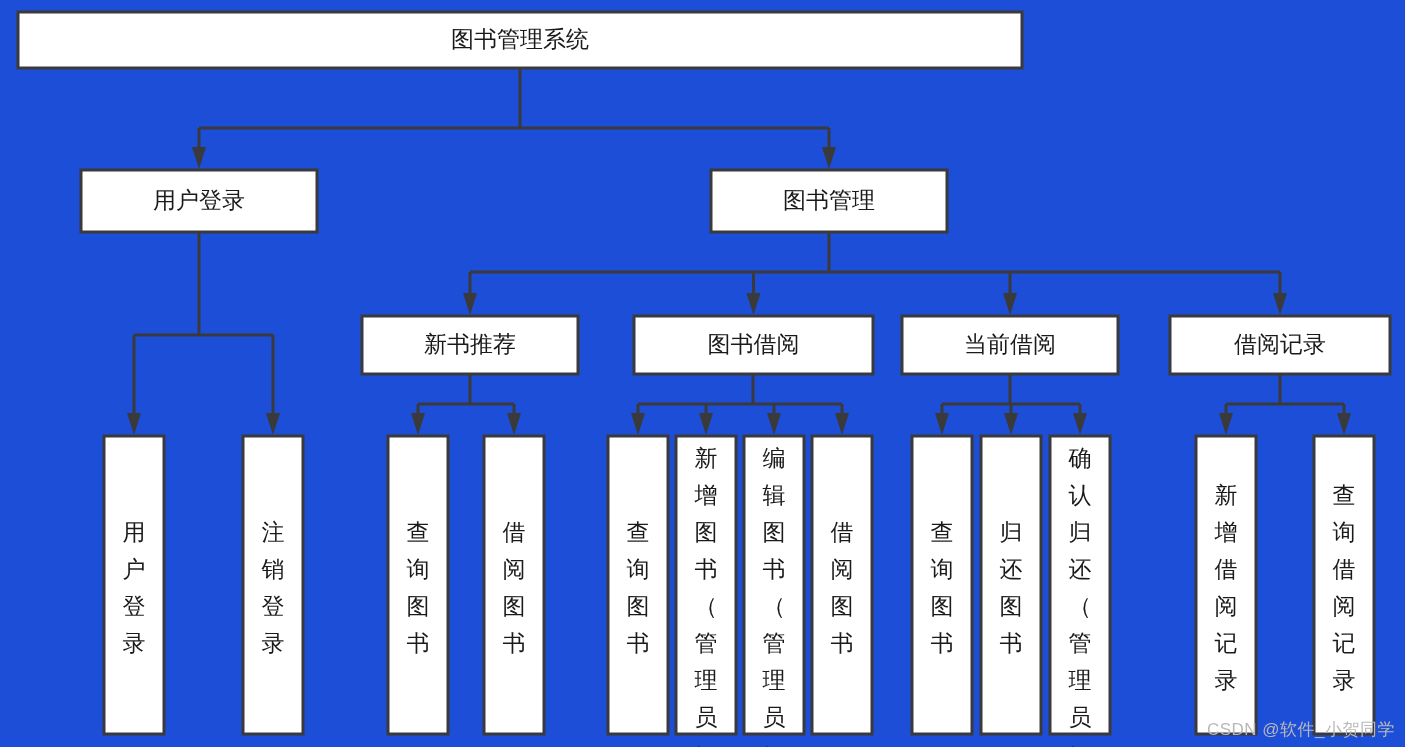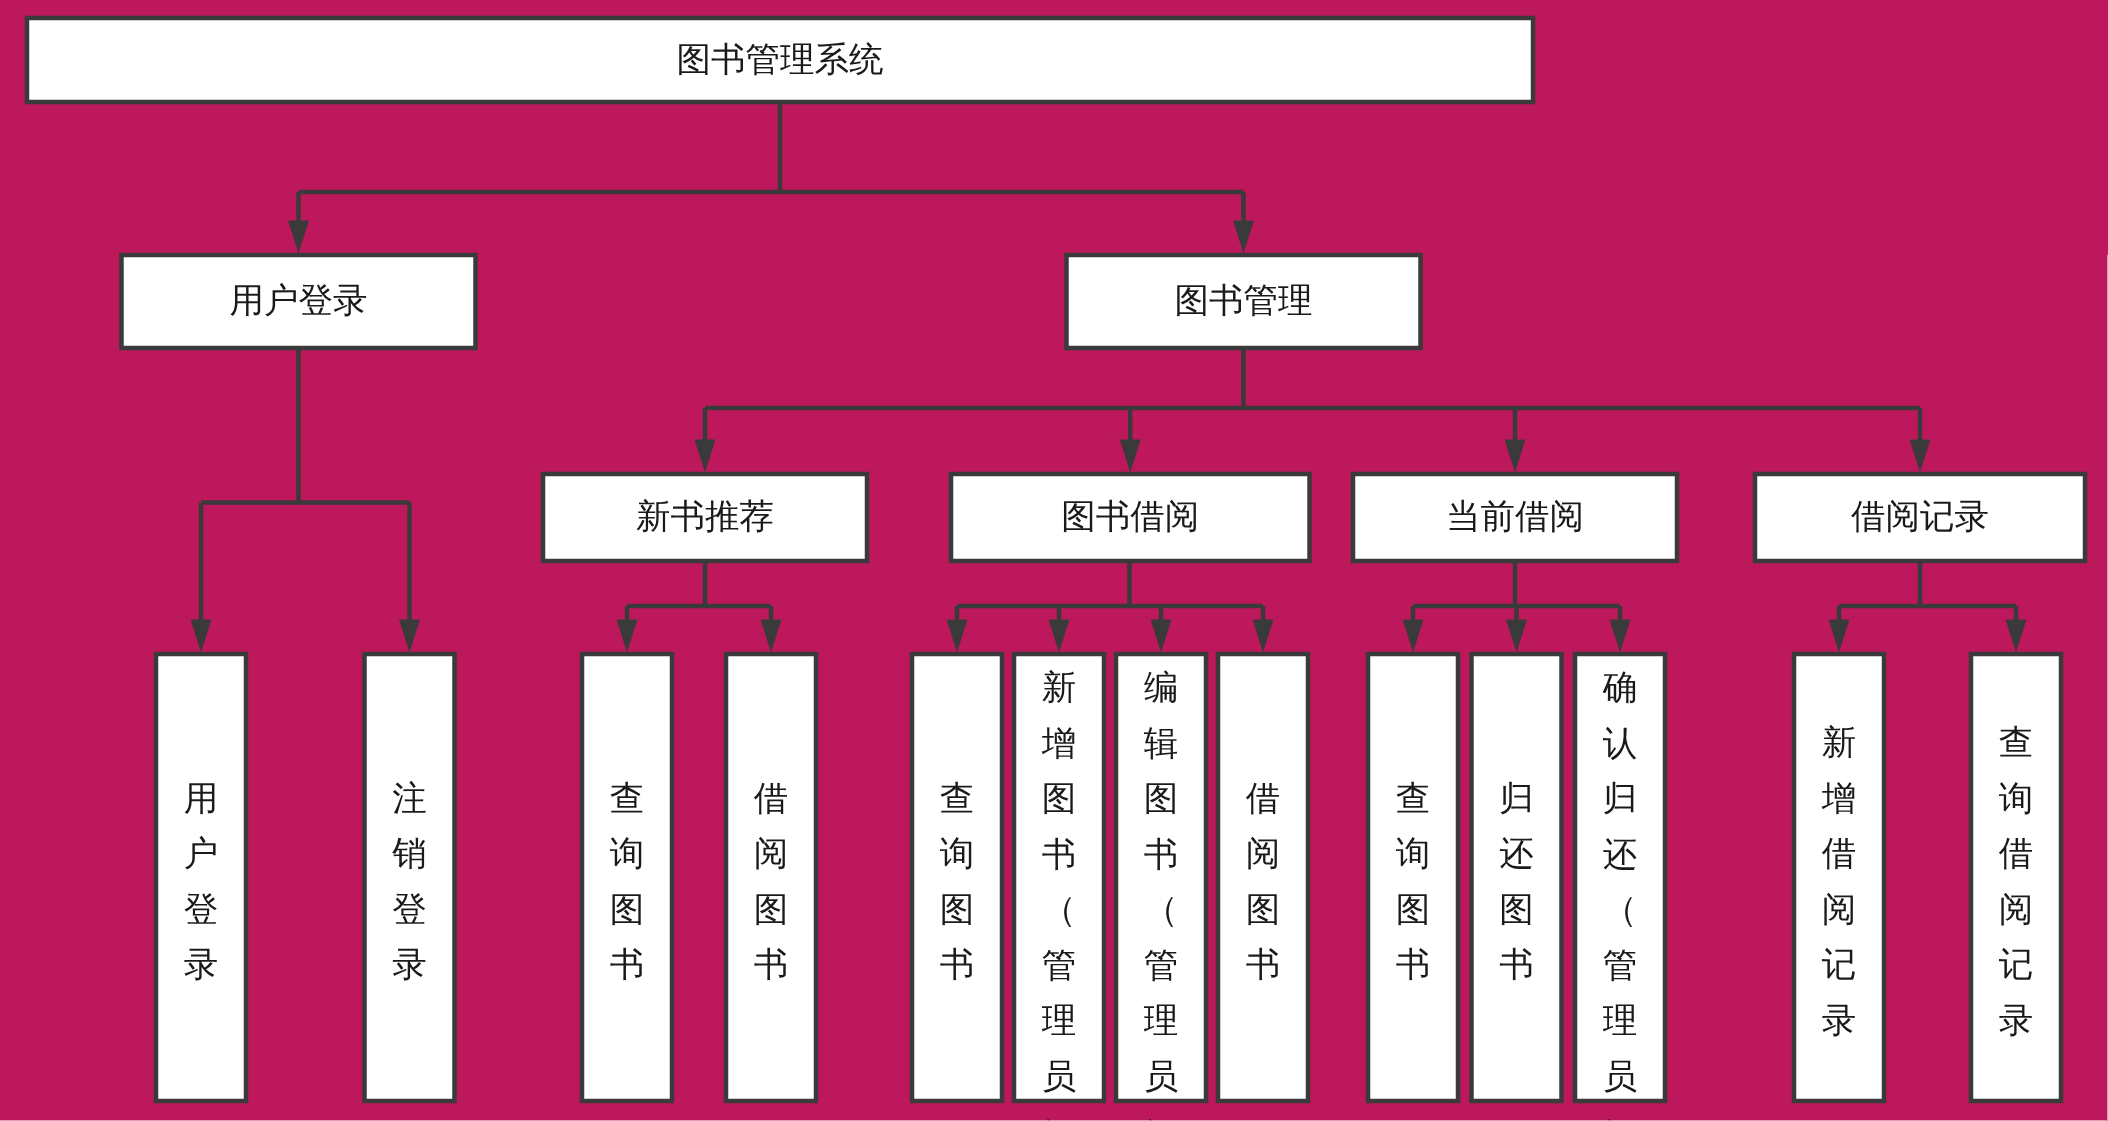--- a/index.html
+++ b/index.html
@@ -8,21 +8,21 @@
     padding: 0;
     background: #ffffff;
   }
   body {
     font-family: "Liberation Sans", "DejaVu Sans", sans-serif;
   }
   #diagram-root {
     position: relative;
     width: 1405px;
     height: 747px;
-    background: #be185d;
+    background: #1d4ed8;
     overflow: hidden;
   }
   svg#tree-svg {
     position: absolute;
     left: 0;
     top: 0;
     width: 1405px;
     height: 747px;
     display: block;
   }
@@ -215,13 +215,14 @@
         <g>
           <rect class="node-box" x="1196" y="436" width="60" height="298"></rect>
           <text class="node-label-v" x="1226" y="502.86"><tspan x="1226" dy="0">新</tspan><tspan x="1226" dy="37">增</tspan><tspan x="1226" dy="37">借</tspan><tspan x="1226" dy="37">阅</tspan><tspan x="1226" dy="37">记</tspan><tspan x="1226" dy="37">录</tspan></text>
         </g>
         <g>
           <rect class="node-box" x="1314" y="436" width="60" height="298"></rect>
           <text class="node-label-v" x="1344" y="502.86"><tspan x="1344" dy="0">查</tspan><tspan x="1344" dy="37">询</tspan><tspan x="1344" dy="37">借</tspan><tspan x="1344" dy="37">阅</tspan><tspan x="1344" dy="37">记</tspan><tspan x="1344" dy="37">录</tspan></text>
         </g>
       </g>
   </svg>
+  <div class="watermark">CSDN @软件_小贺同学</div>
 </div>
 
 </body></html>

